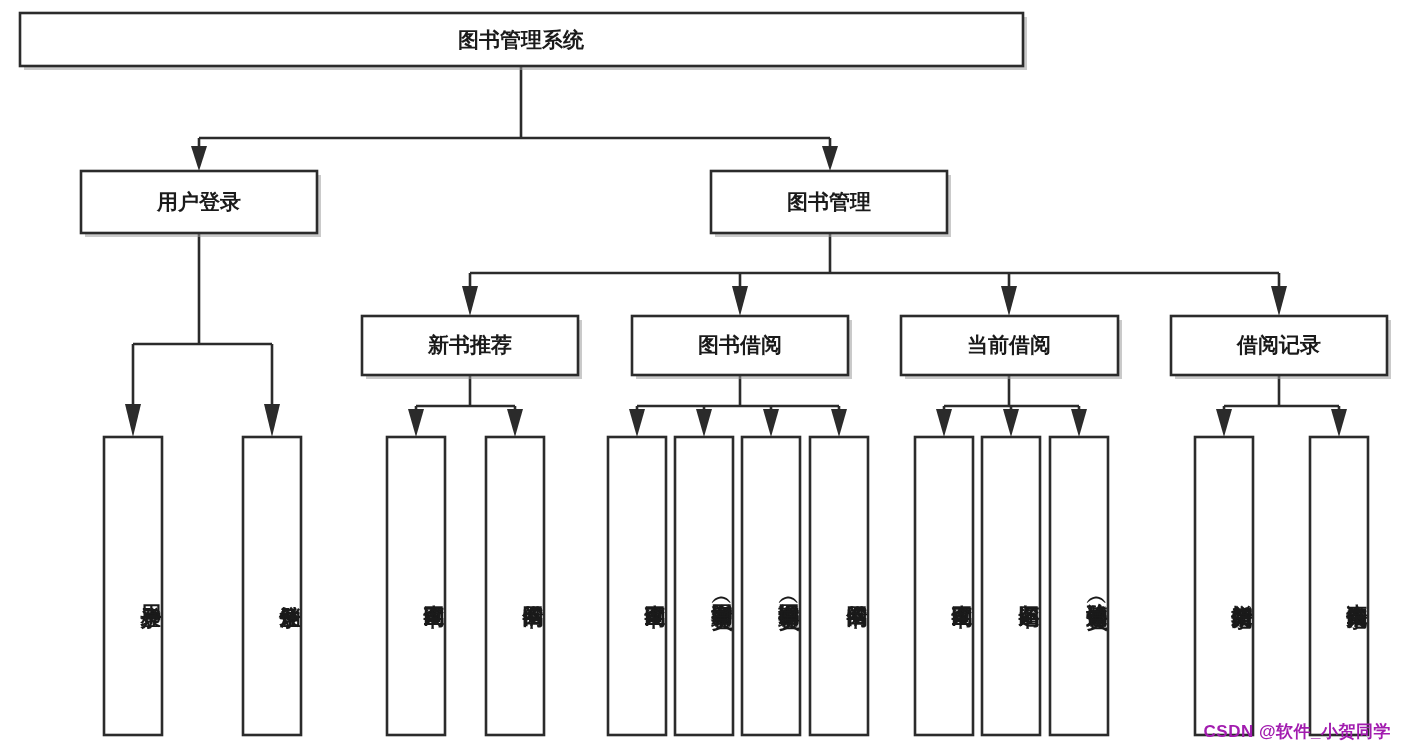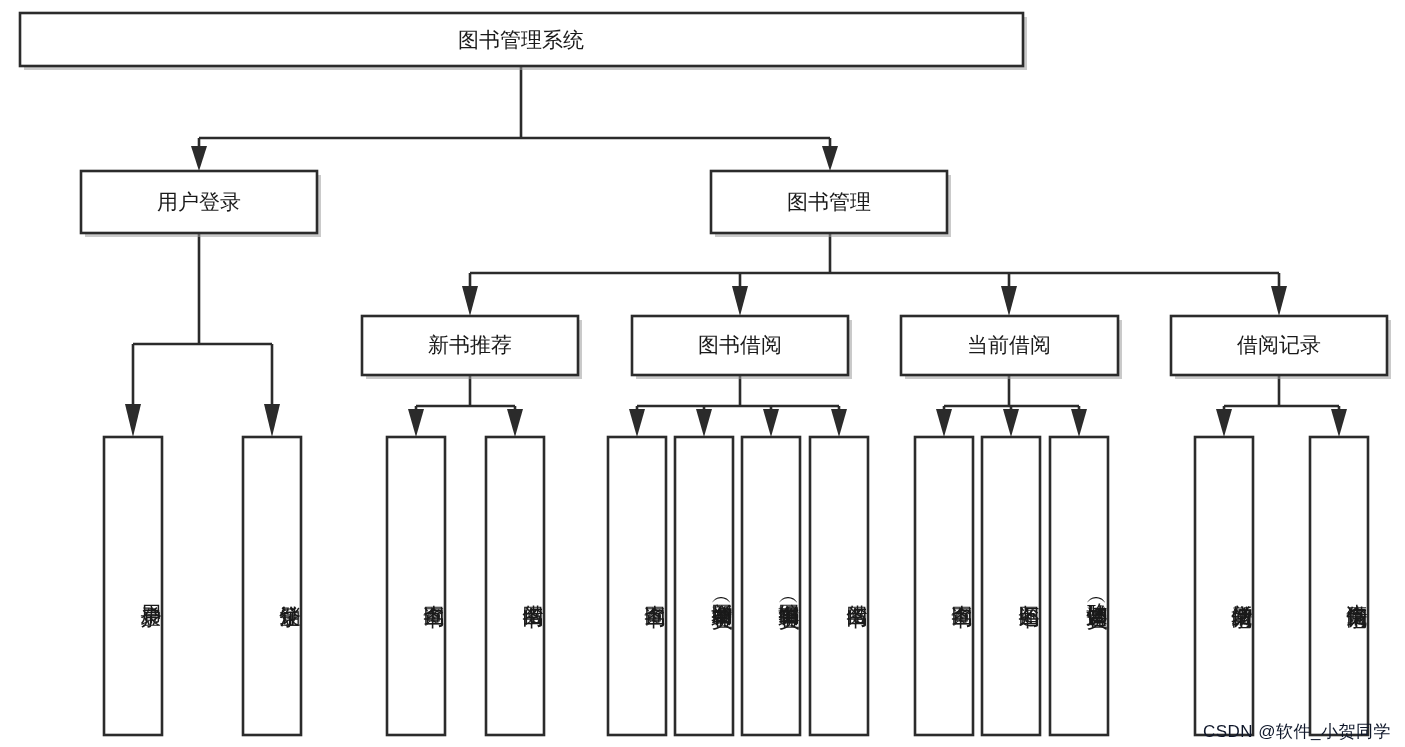--- a/index.html
+++ b/index.html
@@ -11,20 +11,21 @@
     width: 1405px;
     height: 747px;
     font-family: "Liberation Sans", "DejaVu Sans", sans-serif;
     overflow: hidden;
   }
   #diagram-root {
     position: relative;
     width: 1405px;
     height: 747px;
     background: #ffffff;
+    font-weight: bold;
   }
   svg#flow {
     position: absolute;
     left: 0;
     top: 0;
     width: 1405px;
     height: 747px;
   }
   .node-rect {
     fill: #ffffff;
@@ -65,21 +66,21 @@
     padding-top: 8px;
     box-sizing: border-box;
     pointer-events: none;
     white-space: nowrap;
   }
   .watermark {
     position: absolute;
     right: 14px;
     bottom: 4px;
     font-size: 17px;
-    color: #0f172a;
+    color: #a21caf;
     font-family: "Liberation Sans", "DejaVu Sans", sans-serif;
     white-space: nowrap;
     letter-spacing: 0.5px;
   }
 </style>
 </head>
 <body>
 
 <div id="diagram-root">
 

